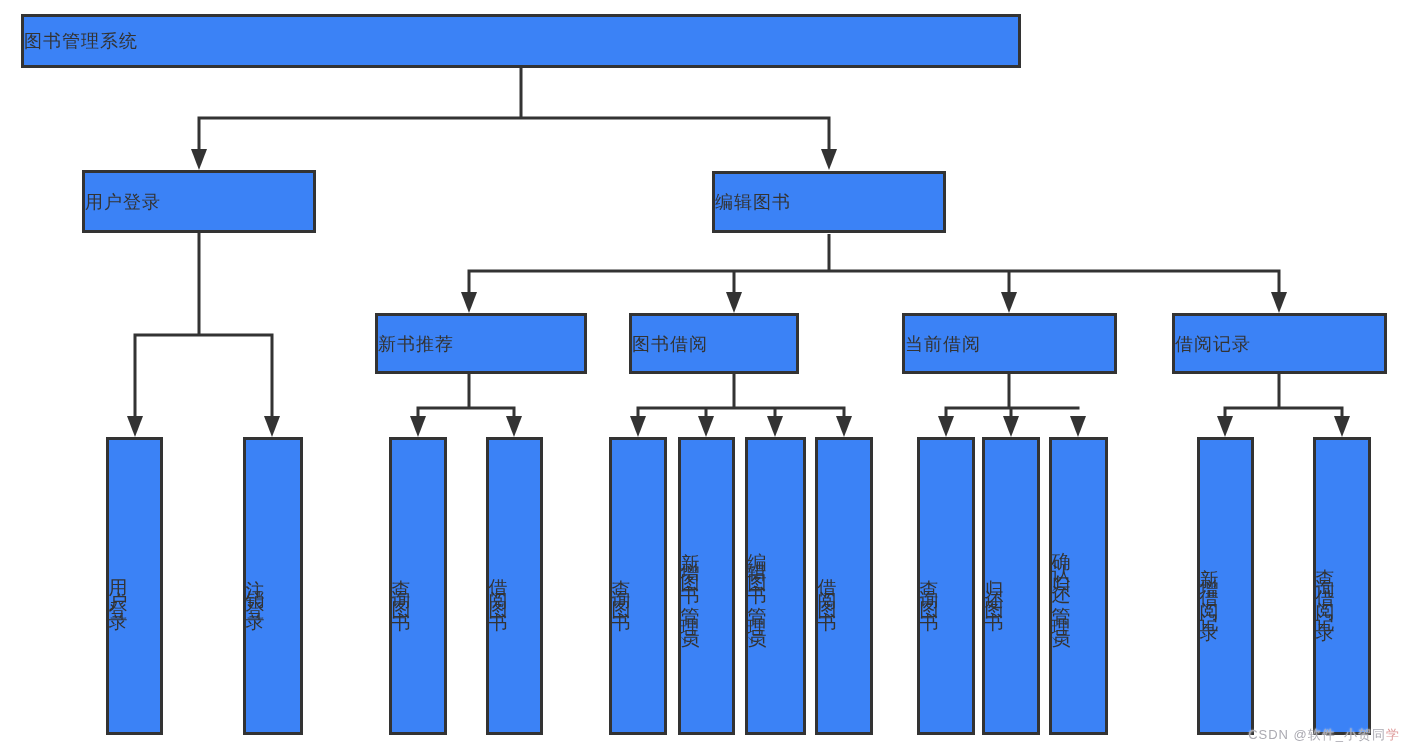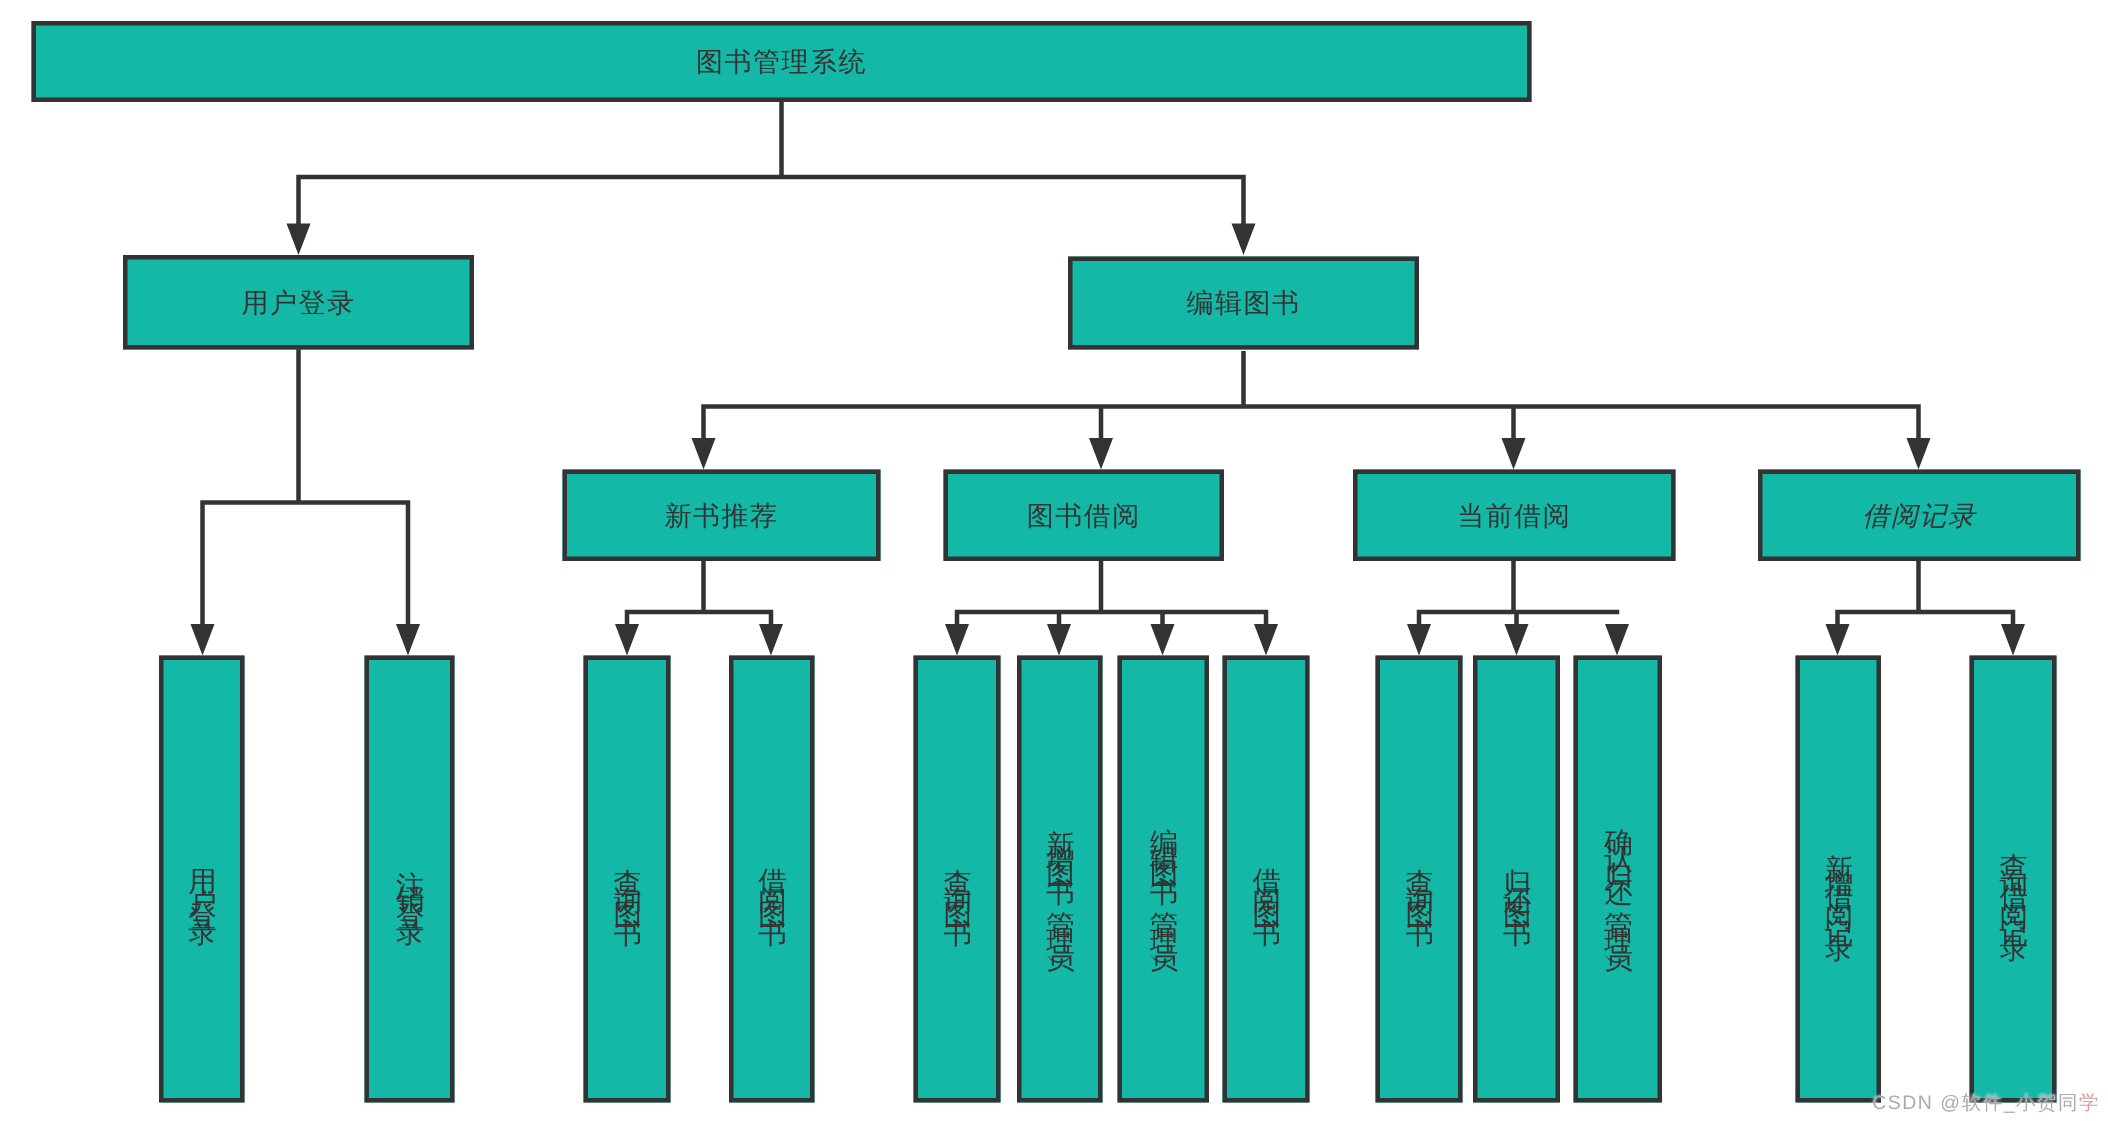--- a/index.html
+++ b/index.html
@@ -8,24 +8,24 @@
     width:1405px;height:747px;
     background:#ffffff;
     font-family:"Liberation Sans", sans-serif;
     overflow:hidden;
   }
   #connectors{position:absolute;left:0;top:0;width:1405px;height:747px;}
   .box{
     position:absolute;
     box-sizing:border-box;
     border:3px solid #333333;
-    background:#14b8a6;
+    background:#3b82f6;
     display:flex;
     align-items:center;
-    justify-content:center;
+    justify-content:flex-start;
     color:#333333;
     font-size:18px;
     letter-spacing:1px;
     z-index:2;
   }
   .hlabel{white-space:nowrap;}
   .vbox{padding:4px 0;}
   .vtext{
     writing-mode:vertical-rl;
     text-orientation:mixed;
@@ -116,27 +116,27 @@
   <div class="box" style="left:82px;top:170px;width:234px;height:63px;">
     <span class="hlabel">用户登录</span>
   </div>
   <div class="box" style="left:712px;top:171px;width:234px;height:62px;">
     <span class="hlabel">编辑图书</span>
   </div>
 
   <div class="box" style="left:363px;top:313px;width:212px;height:61px;margin-left:12px;">
     <span class="hlabel">新书推荐</span>
   </div>
-  <div class="box" style="left:629px;top:313px;width:187px;height:61px;">
+  <div class="box" style="left:629px;top:313px;width:170px;height:61px;">
     <span class="hlabel">图书借阅</span>
   </div>
   <div class="box" style="left:902px;top:313px;width:215px;height:61px;">
     <span class="hlabel">当前借阅</span>
   </div>
-  <div class="box" style="left:1172px;top:313px;width:215px;height:61px;font-style:italic;">
+  <div class="box" style="left:1172px;top:313px;width:215px;height:61px;">
     <span class="hlabel">借阅记录</span>
   </div>
 
   <div class="box vbox" style="left:106px;top:437px;width:57px;height:298px;">
     <span class="vtext">用户登录</span>
   </div>
   <div class="box vbox" style="left:243px;top:437px;width:60px;height:298px;">
     <span class="vtext">注销登录</span>
   </div>
 

